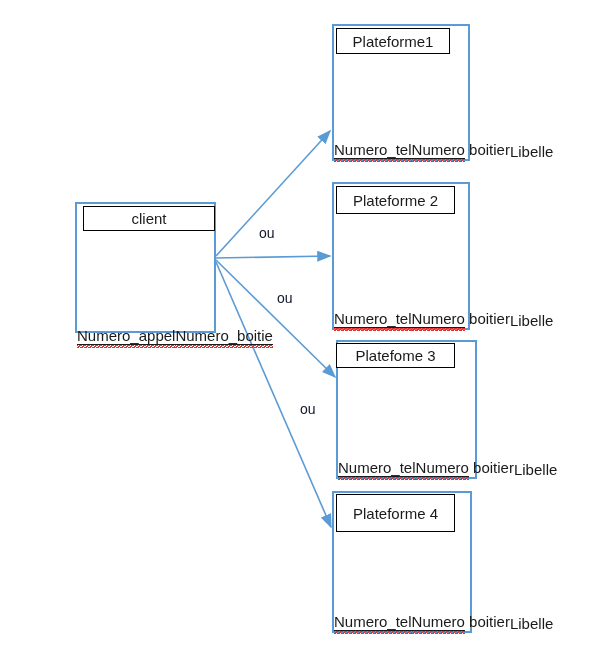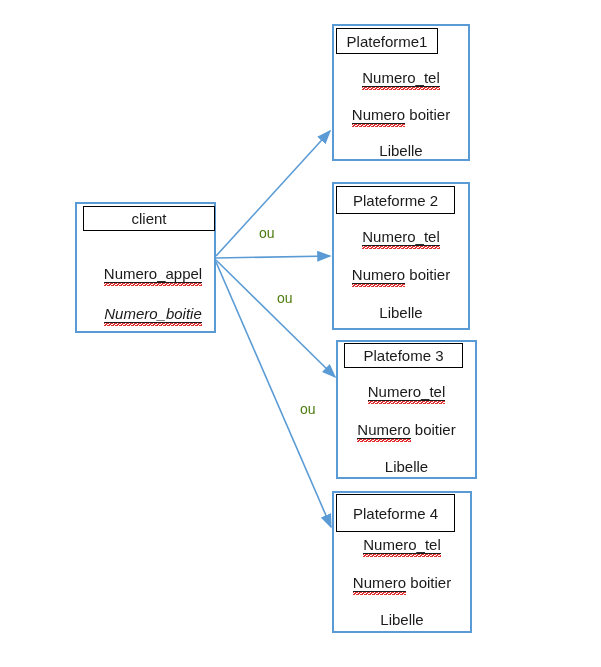--- a/index.html
+++ b/index.html
@@ -53,22 +53,21 @@
     font-size: 15px;
     line-height: 1;
     white-space: nowrap;
     z-index: 3;
   }
 
   .entity-body {
     position: absolute;
     box-sizing: border-box;
     display: flex;
-    flex-direction: column;
-    align-items: center;
+    align-items: flex-end;
     justify-content: flex-start;
     z-index: 2;
   }
 
   .attr {
     font-size: 15px;
     line-height: 1;
     white-space: nowrap;
     position: relative;
     display: inline-block;
@@ -93,21 +92,21 @@
         #e03131 0px, #e03131 1px,
         transparent 1px, transparent 2px);
     background-size: 4px 3px;
   }
 
   
   .edge-label {
     position: absolute;
     font-size: 14px;
     line-height: 1;
-    color: #4d7c0f;
+    color: #0f172a;
     white-space: nowrap;
     z-index: 3;
   }
 </style>
 </head>
 <body>
 
 <div id="canvas">
 
   <svg id="connectors" viewBox="0 0 601 667" width="601" height="667">
@@ -128,28 +127,28 @@
 
   <div class="entity" style="left:75px; top:202px; width:141px; height:131px;">
   </div>
   <div class="entity-title" style="left:83px; top:206px; width:132px; height:25px;">
     <span>client</span>
   </div>
   <div class="entity-body" style="left:77px; top:252px; width:152px; height:93px;">
     <div class="attr" style="margin-top:14px;">
       <span class="u">Numero_appel</span>
     </div>
-    <div class="attr" style="margin-top:23px;font-style:italic;">
+    <div class="attr" style="margin-top:23px;">
       <span class="u">Numero_boitie</span>
     </div>
   </div>
 
   <div class="entity" style="left:332px; top:24px; width:138px; height:137px;">
   </div>
-  <div class="entity-title" style="left:336px; top:28px; width:102px; height:26px;">
+  <div class="entity-title" style="left:336px; top:28px; width:114px; height:26px;">
     <span>Plateforme1</span>
   </div>
   <div class="entity-body" style="left:334px; top:60px; width:134px; height:99px;">
     <div class="attr" style="margin-top:10px;">
       <span class="u">Numero_tel</span>
     </div>
     <div class="attr" style="margin-top:20px;">
       <span class="u">Numero</span><span> boitier</span>
     </div>
     <div class="attr" style="margin-top:19px;">
@@ -169,21 +168,21 @@
     <div class="attr" style="margin-top:21px;">
       <span class="u">Numero</span><span> boitier</span>
     </div>
     <div class="attr" style="margin-top:21px;">
       <span>Libelle</span>
     </div>
   </div>
 
   <div class="entity" style="left:336px; top:340px; width:141px; height:139px;">
   </div>
-  <div class="entity-title" style="left:344px; top:343px; width:119px; height:25px;">
+  <div class="entity-title" style="left:336px; top:343px; width:119px; height:25px;">
     <span>Platefome 3</span>
   </div>
   <div class="entity-body" style="left:338px; top:374px; width:137px; height:103px;">
     <div class="attr" style="margin-top:10px;">
       <span class="u">Numero_tel</span>
     </div>
     <div class="attr" style="margin-top:21px;">
       <span class="u">Numero</span><span> boitier</span>
     </div>
     <div class="attr" style="margin-top:20px;">

